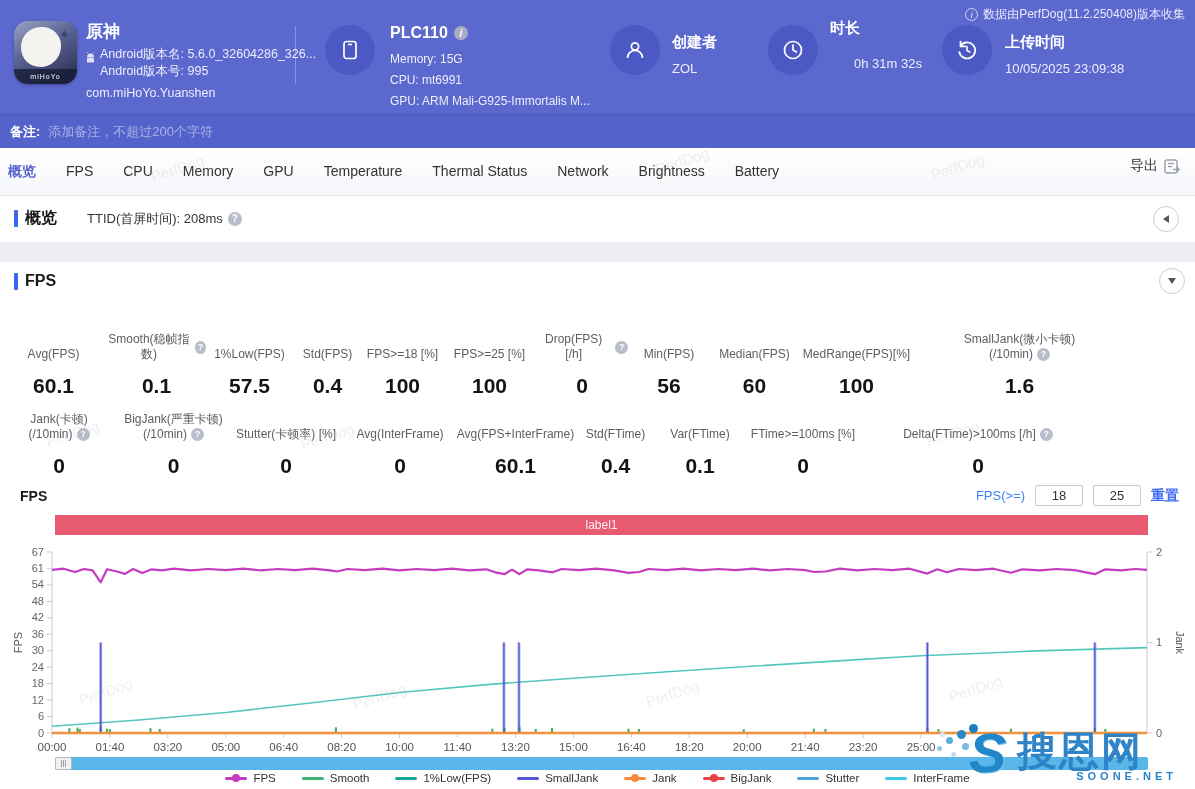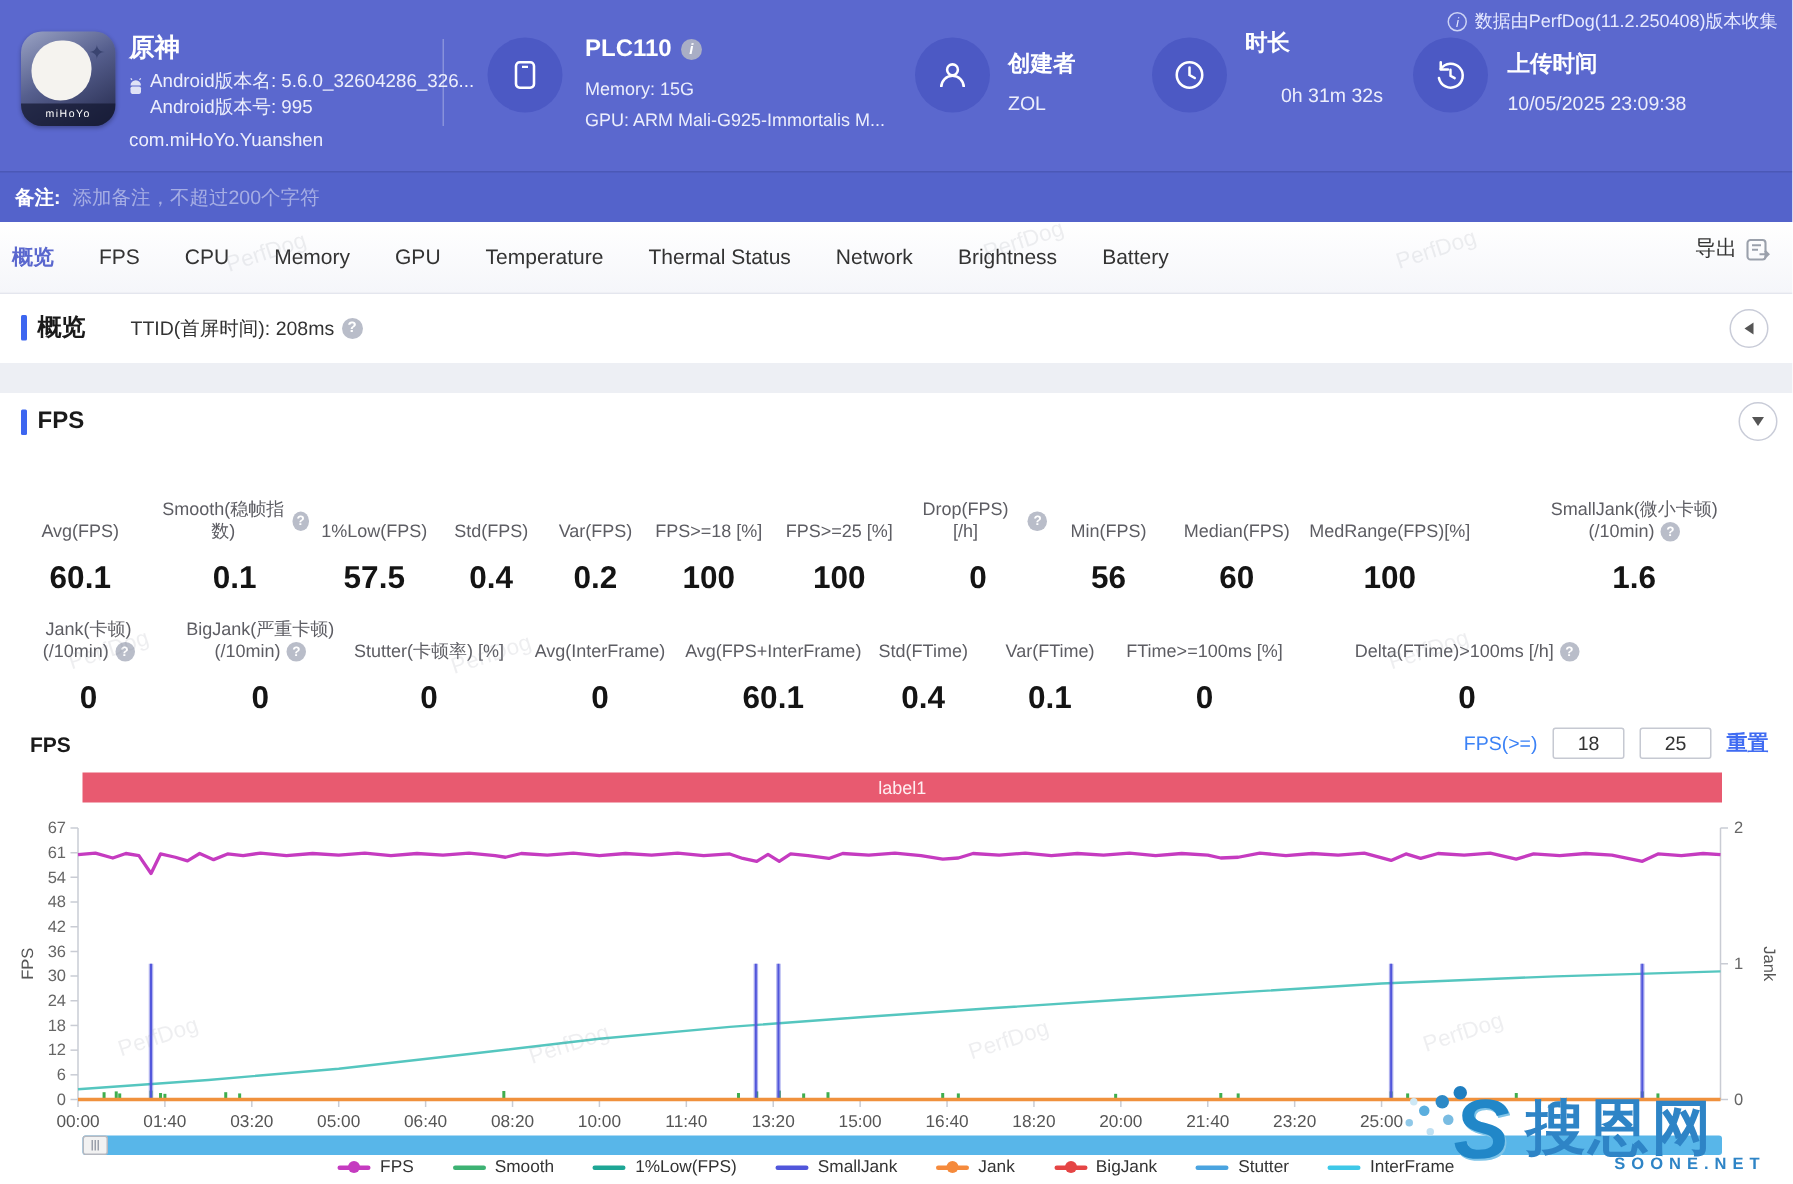--- a/index.html
+++ b/index.html
@@ -125,20 +125,21 @@
         <rect x="5" y="2.5" width="12" height="17" rx="2.5" fill="none" stroke="#fff" stroke-width="1.7"></rect>
         <line x1="9" y1="5.5" x2="13" y2="5.5" stroke="#fff" stroke-width="1.5"></line>
       </svg>
   </div>
   <div class="dev-name">
     <span>PLC110</span>
     <span class="i-badge">i</span>
   </div>
   <div class="dev-sub">
     <div>Memory: 15G</div>
+    <div>CPU: mt6991</div>
     <div>GPU: ARM Mali-G925-Immortalis M...</div>
   </div>
 
   <div class="circle-ic" style="left:610px; top:25px;">
     <svg width="24" height="24" viewBox="0 0 24 24">
         <circle cx="12" cy="8.5" r="3.6" fill="none" stroke="#fff" stroke-width="1.7"></circle>
         <path d="M4.5 20 a7.5 7.5 0 0 1 15 0" fill="none" stroke="#fff" stroke-width="1.7"></path>
       </svg>
   </div>
   <div class="meta-label" style="left:672px; top:33px;">创建者</div>
@@ -245,28 +246,20 @@
       </div>
       <div class="stat-value">57.5</div>
     </div>
     <div class="stat" style="width: 69px;">
       <div class="stat-label">
         <span class="lbl-line">
           <span>Std(FPS)</span>
         </span>
       </div>
       <div class="stat-value">0.4</div>
-    </div>
-    <div class="stat" style="width: 70px;">
-      <div class="stat-label">
-        <span class="lbl-line">
-          <span>Var(FPS)</span>
-        </span>
-      </div>
-      <div class="stat-value">0.2</div>
     </div>
     <div class="stat" style="width: 81px;">
       <div class="stat-label">
         <span class="lbl-line">
           <span>FPS&gt;=18 [%]</span>
         </span>
       </div>
       <div class="stat-value">100</div>
     </div>
     <div class="stat" style="width: 93px;">

